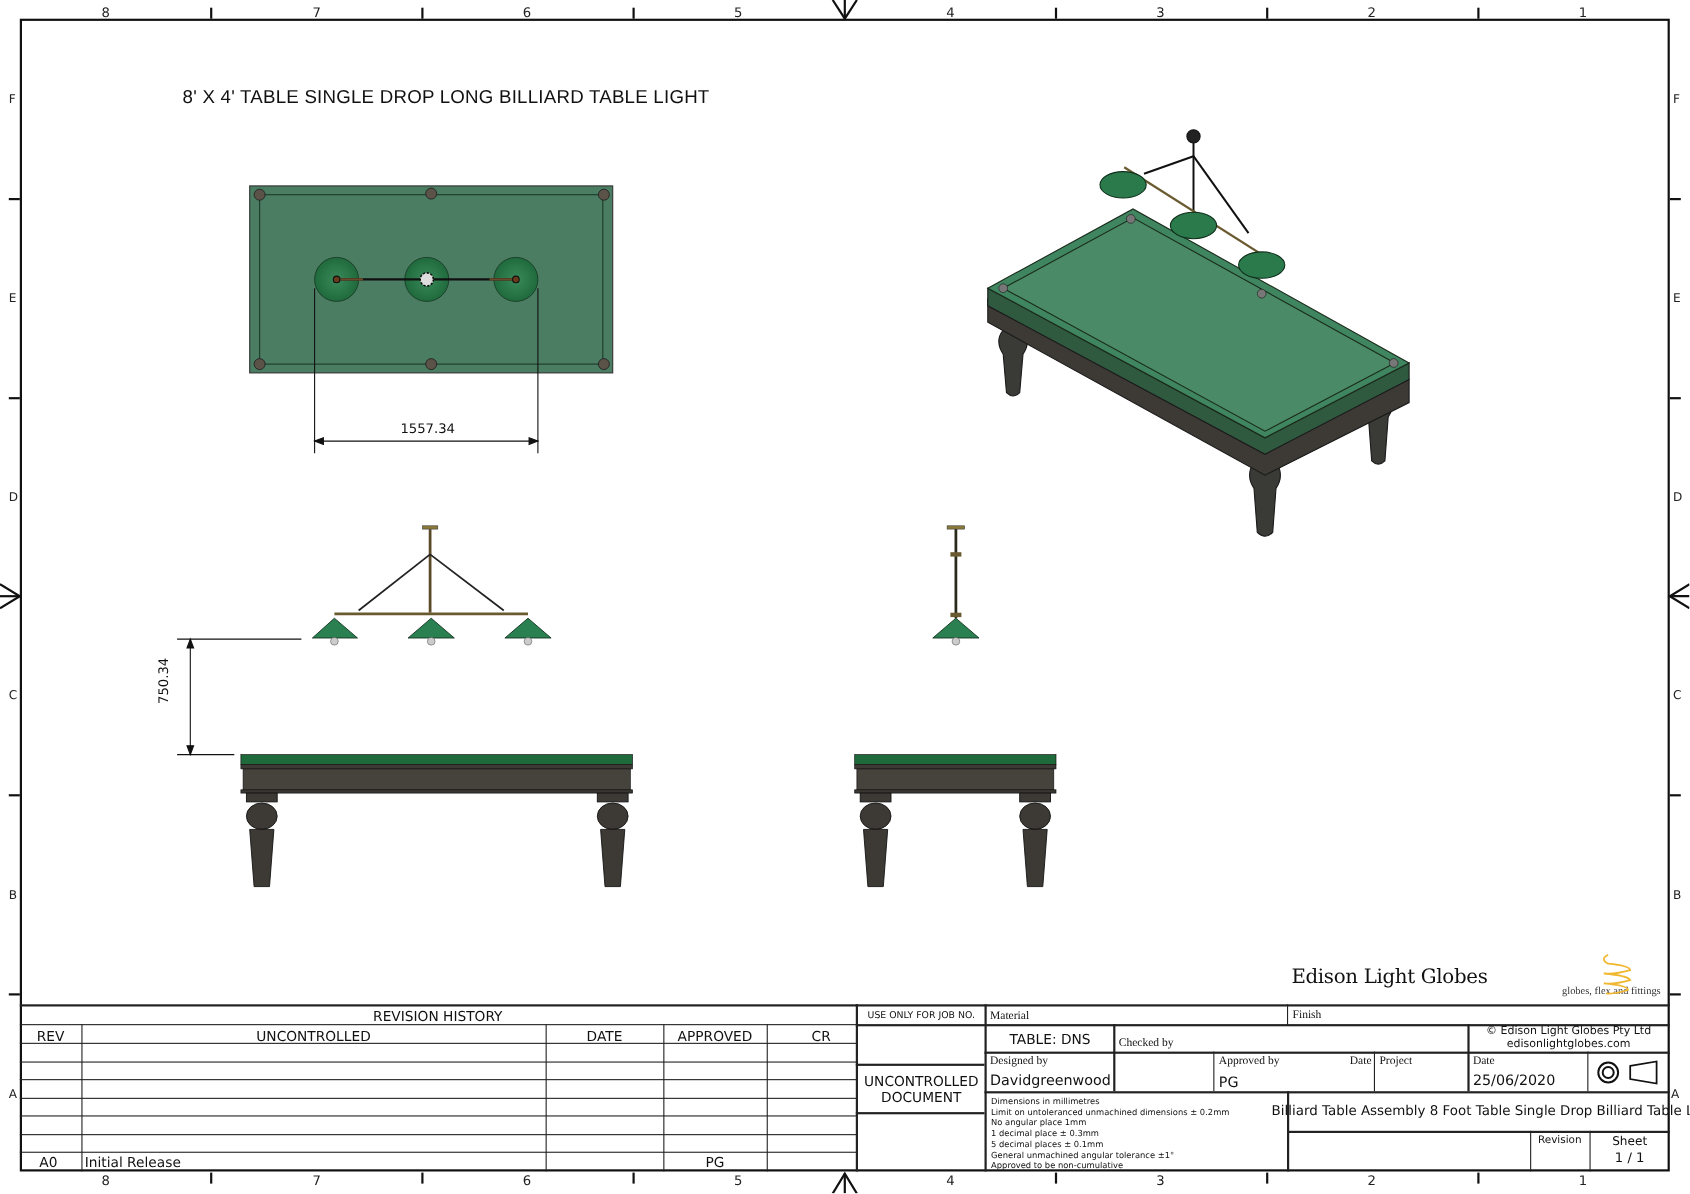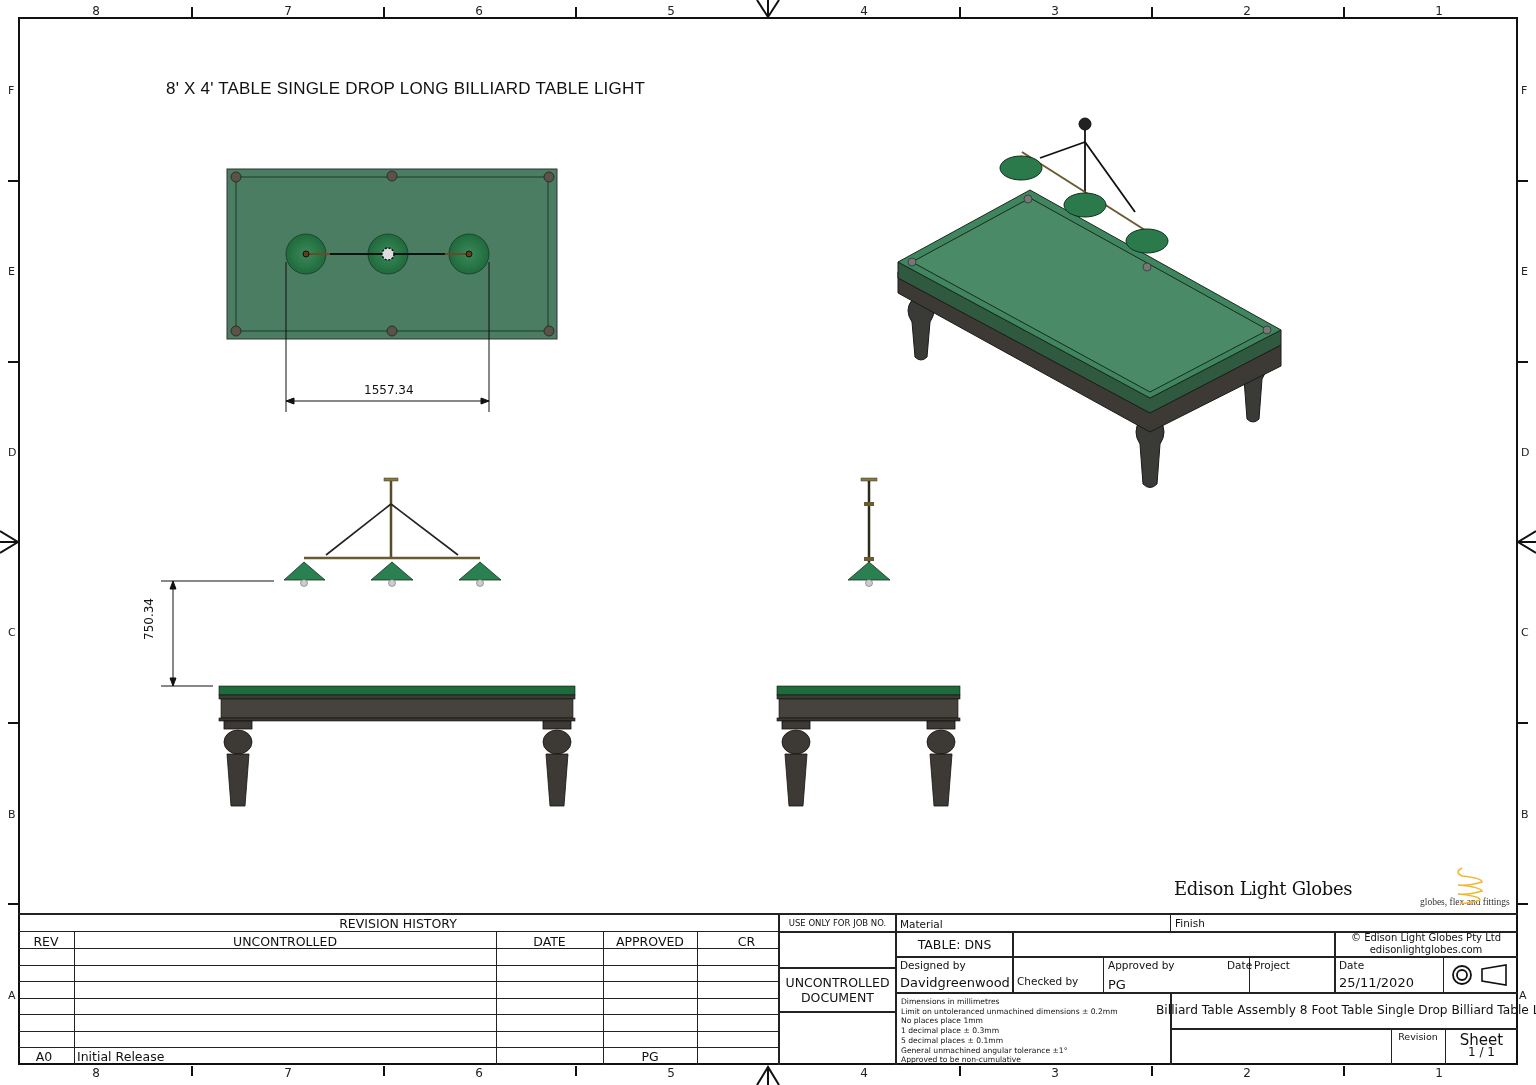--- a/index.html
+++ b/index.html
@@ -17,21 +17,21 @@
 
   .drawing-title {
     position: absolute; left: 166px; top: 79px; font-size: 17px;
     font-family: "Liberation Sans", sans-serif; letter-spacing: 0.2px; color: #111;
   }
 
   svg.layer { position: absolute; left: 0; top: 0; }
 
   .dim-text { position: absolute; font-size: 12px; font-family: "DejaVu Sans", sans-serif; color: #111; }
   .hdr { text-align: center; font-size: 12.5px; }
-  .lbl { font-size: 10.5px; padding: 1px 3px; }
+  .lbl { font-size: 10.5px; padding: 1px 3px; font-family: Liberation Serif, serif; }
   .val { font-size: 13px; padding: 0 3px; }
   .rowline { position: absolute; height: 1px; background: #222; }
   .colline { position: absolute; width: 1px; background: #222; }
 
   .brand {
     position: absolute; left: 1174px; top: 878px; font-family: "DejaVu Serif", "Liberation Serif", serif;
     font-size: 18px; color: #111; letter-spacing: -0.3px;
   }
   .brand-tag {
     position: absolute; left: 1420px; top: 897px; font-family: "Liberation Serif", serif;
@@ -329,44 +329,44 @@
 
   <div style="position:absolute;left:897px;top:937px;width:115px;text-align:center;font-size:12.5px">TABLE: DNS</div>
 
   <div style="position:absolute;left:1336px;top:932px;width:180px;text-align:center;font-size:10px;line-height:12px">
     <div>© Edison Light Globes Pty Ltd</div>
     <div>edisonlightglobes.com</div>
   </div>
 
   <div class="lbl" style="position:absolute;left:897px;top:958px">Designed by</div>
   <div class="val" style="position:absolute;left:897px;top:975px">Davidgreenwood</div>
-  <div class="lbl" style="position:absolute;left:1014px;top:974px">Checked by</div>
+  <div class="lbl" style="position:absolute;left:1014px;top:942px">Checked by</div>
   <div class="val" style="position:absolute;left:1014px;top:975px"></div>
   <div class="lbl" style="position:absolute;left:1105px;top:958px">Approved by</div>
   <div class="val" style="position:absolute;left:1105px;top:977px">PG</div>
   <div class="lbl" style="position:absolute;left:1224px;top:958px">Date</div>
   <div class="lbl" style="position:absolute;left:1251px;top:958px">Project</div>
   <div class="lbl" style="position:absolute;left:1336px;top:958px">Date</div>
-  <div class="val" style="position:absolute;left:1336px;top:975px">25/11/2020</div>
+  <div class="val" style="position:absolute;left:1336px;top:975px">25/06/2020</div>
 
   <svg style="position:absolute;left:1450px;top:962px" width="60" height="26">
     <circle cx="12" cy="13" r="9" fill="none" stroke="#111" stroke-width="1.8"></circle>
     <circle cx="12" cy="13" r="5" fill="none" stroke="#111" stroke-width="1.8"></circle>
     <path d="M32 7 L56 3 L56 23 L32 19 Z" fill="none" stroke="#111" stroke-width="1.6"></path>
   </svg>
 
   <div style="position:absolute;left:901px;top:997px;font-size:7.6px;line-height:9.7px">
     <div>Dimensions in millimetres</div>
     <div>Limit on untoleranced unmachined dimensions ± 0.2mm</div>
-    <div>No places place  1mm</div>
+    <div>No angular place  1mm</div>
     <div>1 decimal place ± 0.3mm</div>
     <div>5 decimal places ± 0.1mm</div>
     <div>General unmachined angular tolerance ±1°</div>
     <div>Approved to be non-cumulative</div>
   </div>
 
   <div style="position:absolute;left:1156px;top:1003px;font-size:12.2px;white-space:nowrap">Billiard Table Assembly 8 Foot Table Single Drop Billiard Table Light</div>
 
   <div style="position:absolute;left:1391px;top:1031px;width:54px;text-align:center;font-size:9.5px">Revision</div>
   <div style="position:absolute;left:1391px;top:1045px;width:54px;text-align:center;font-size:12px"></div>
-  <div style="position:absolute;left:1445px;top:1031px;width:73px;text-align:center;font-size:15px">Sheet</div>
+  <div style="position:absolute;left:1445px;top:1031px;width:73px;text-align:center;font-size:11px">Sheet</div>
   <div style="position:absolute;left:1445px;top:1045px;width:73px;text-align:center;font-size:12px">1 / 1</div>
 </div>
 
 </body></html>

